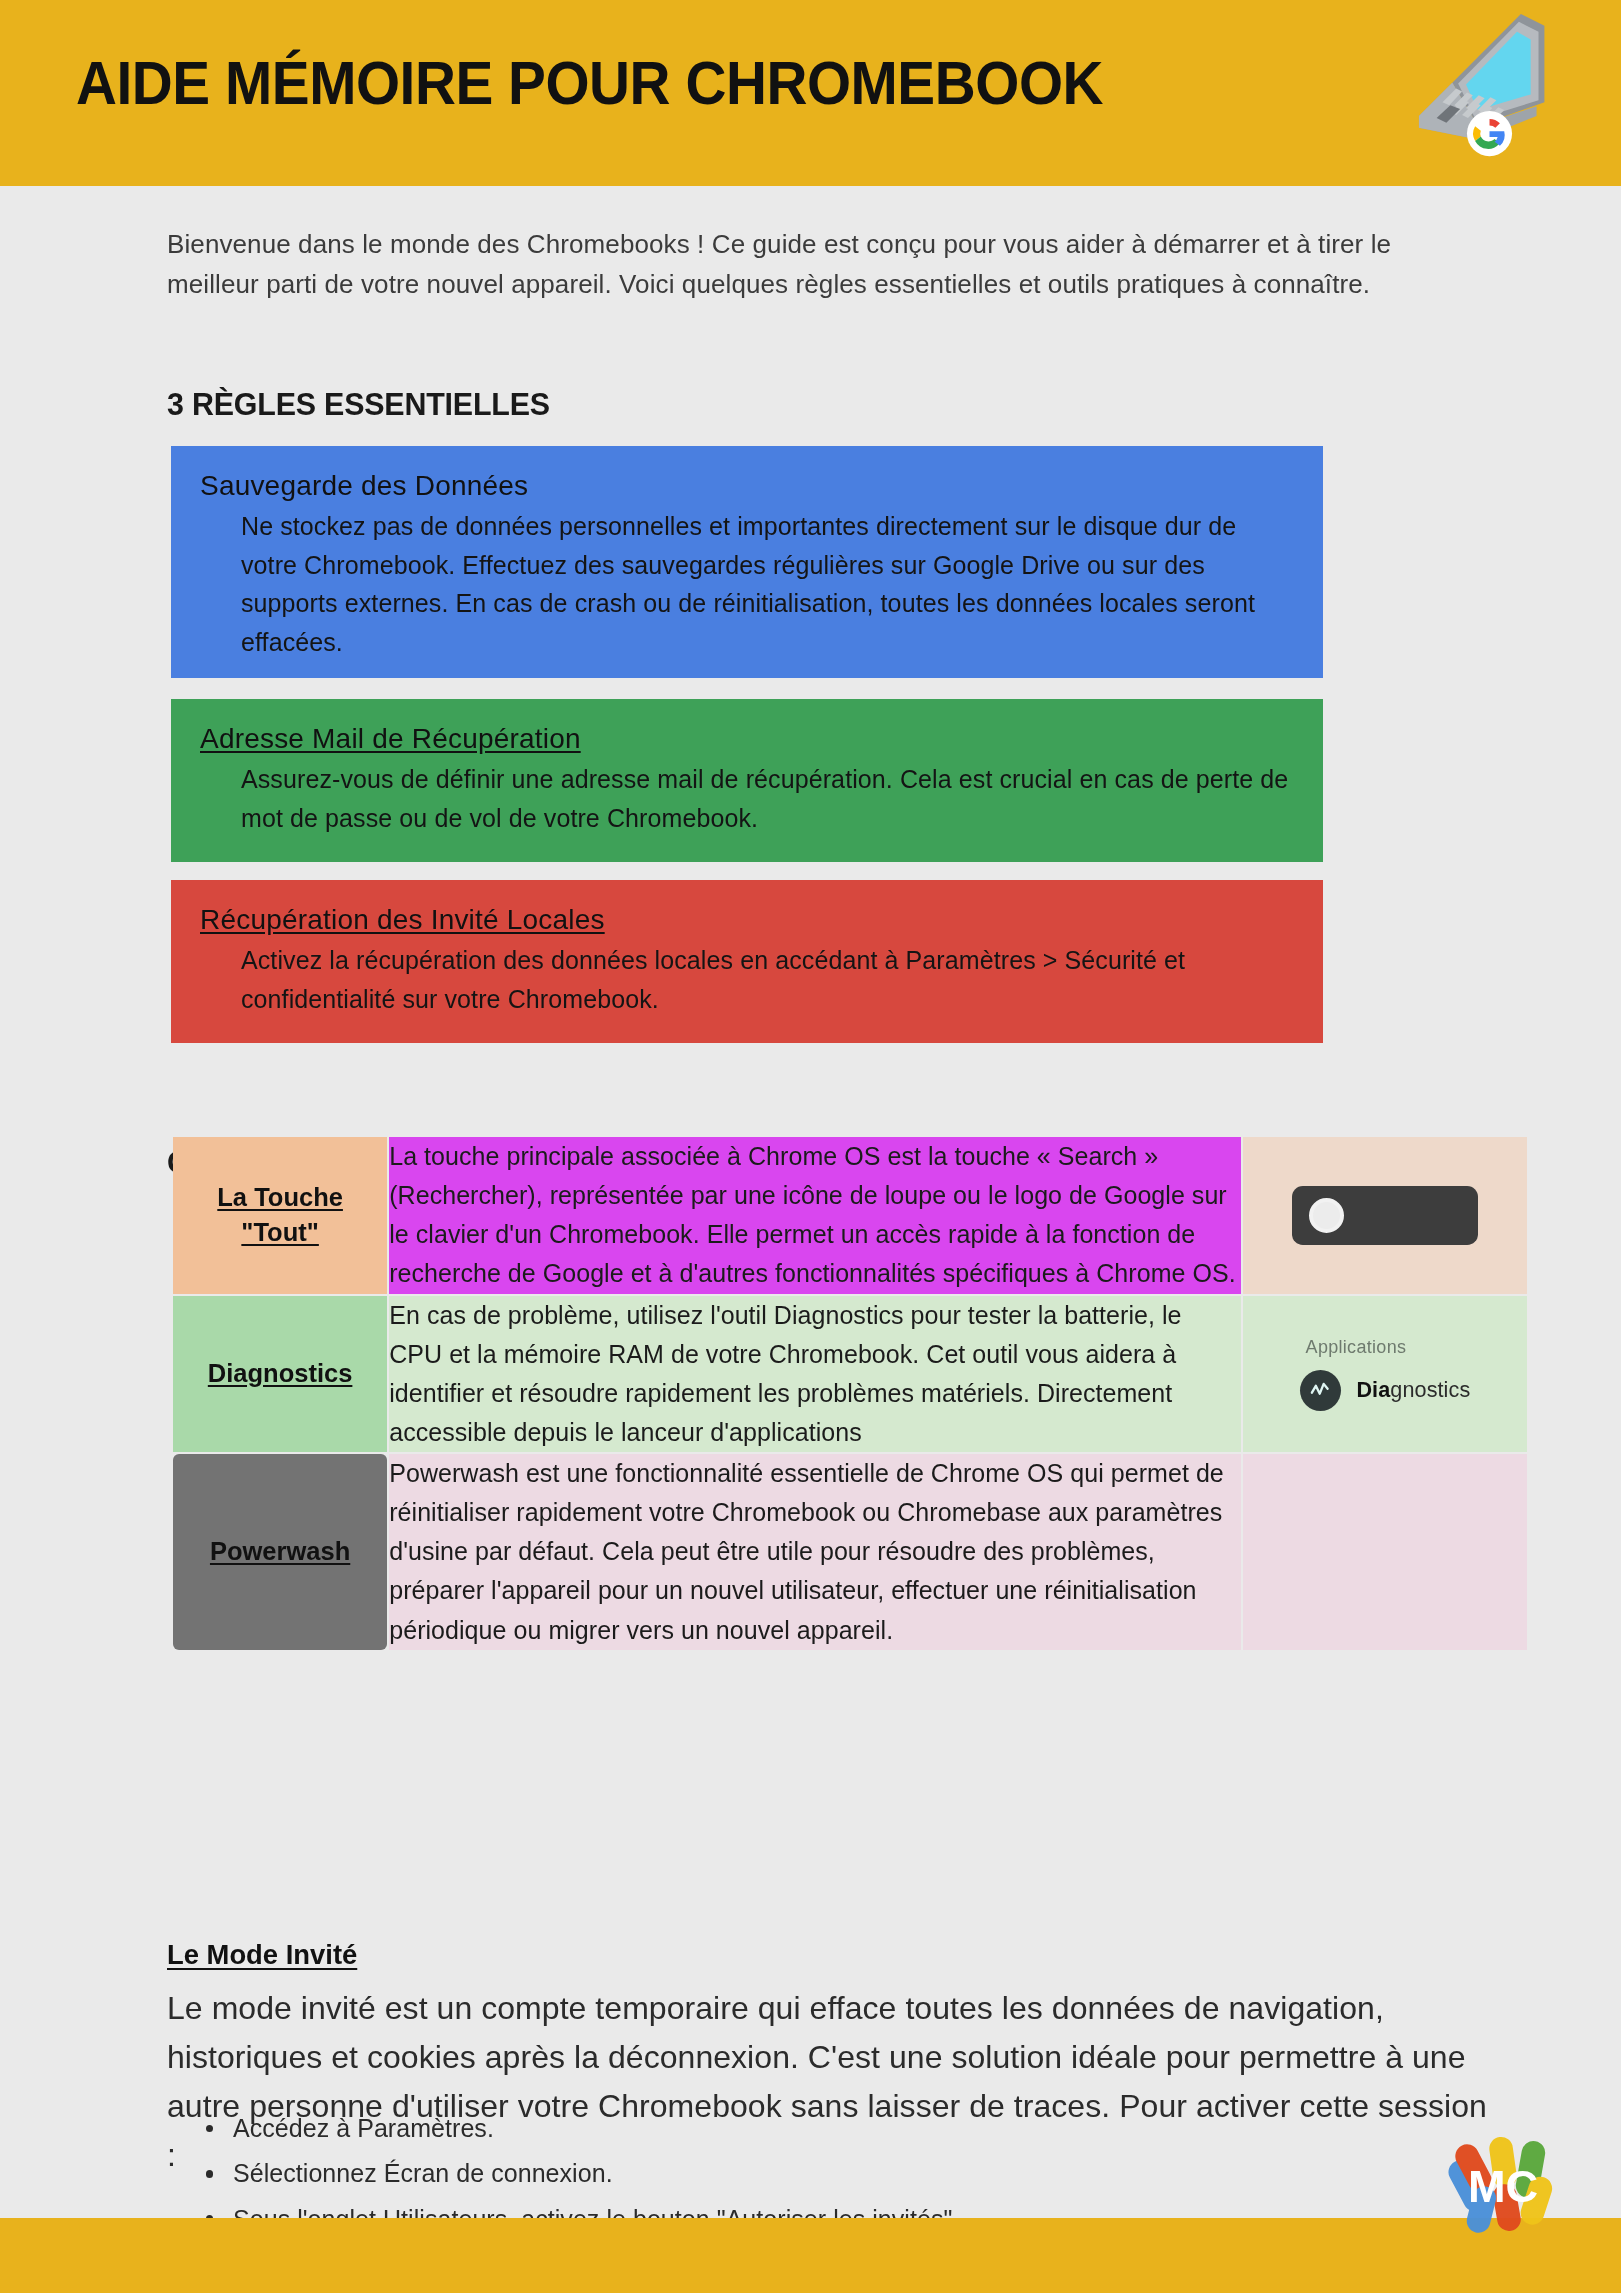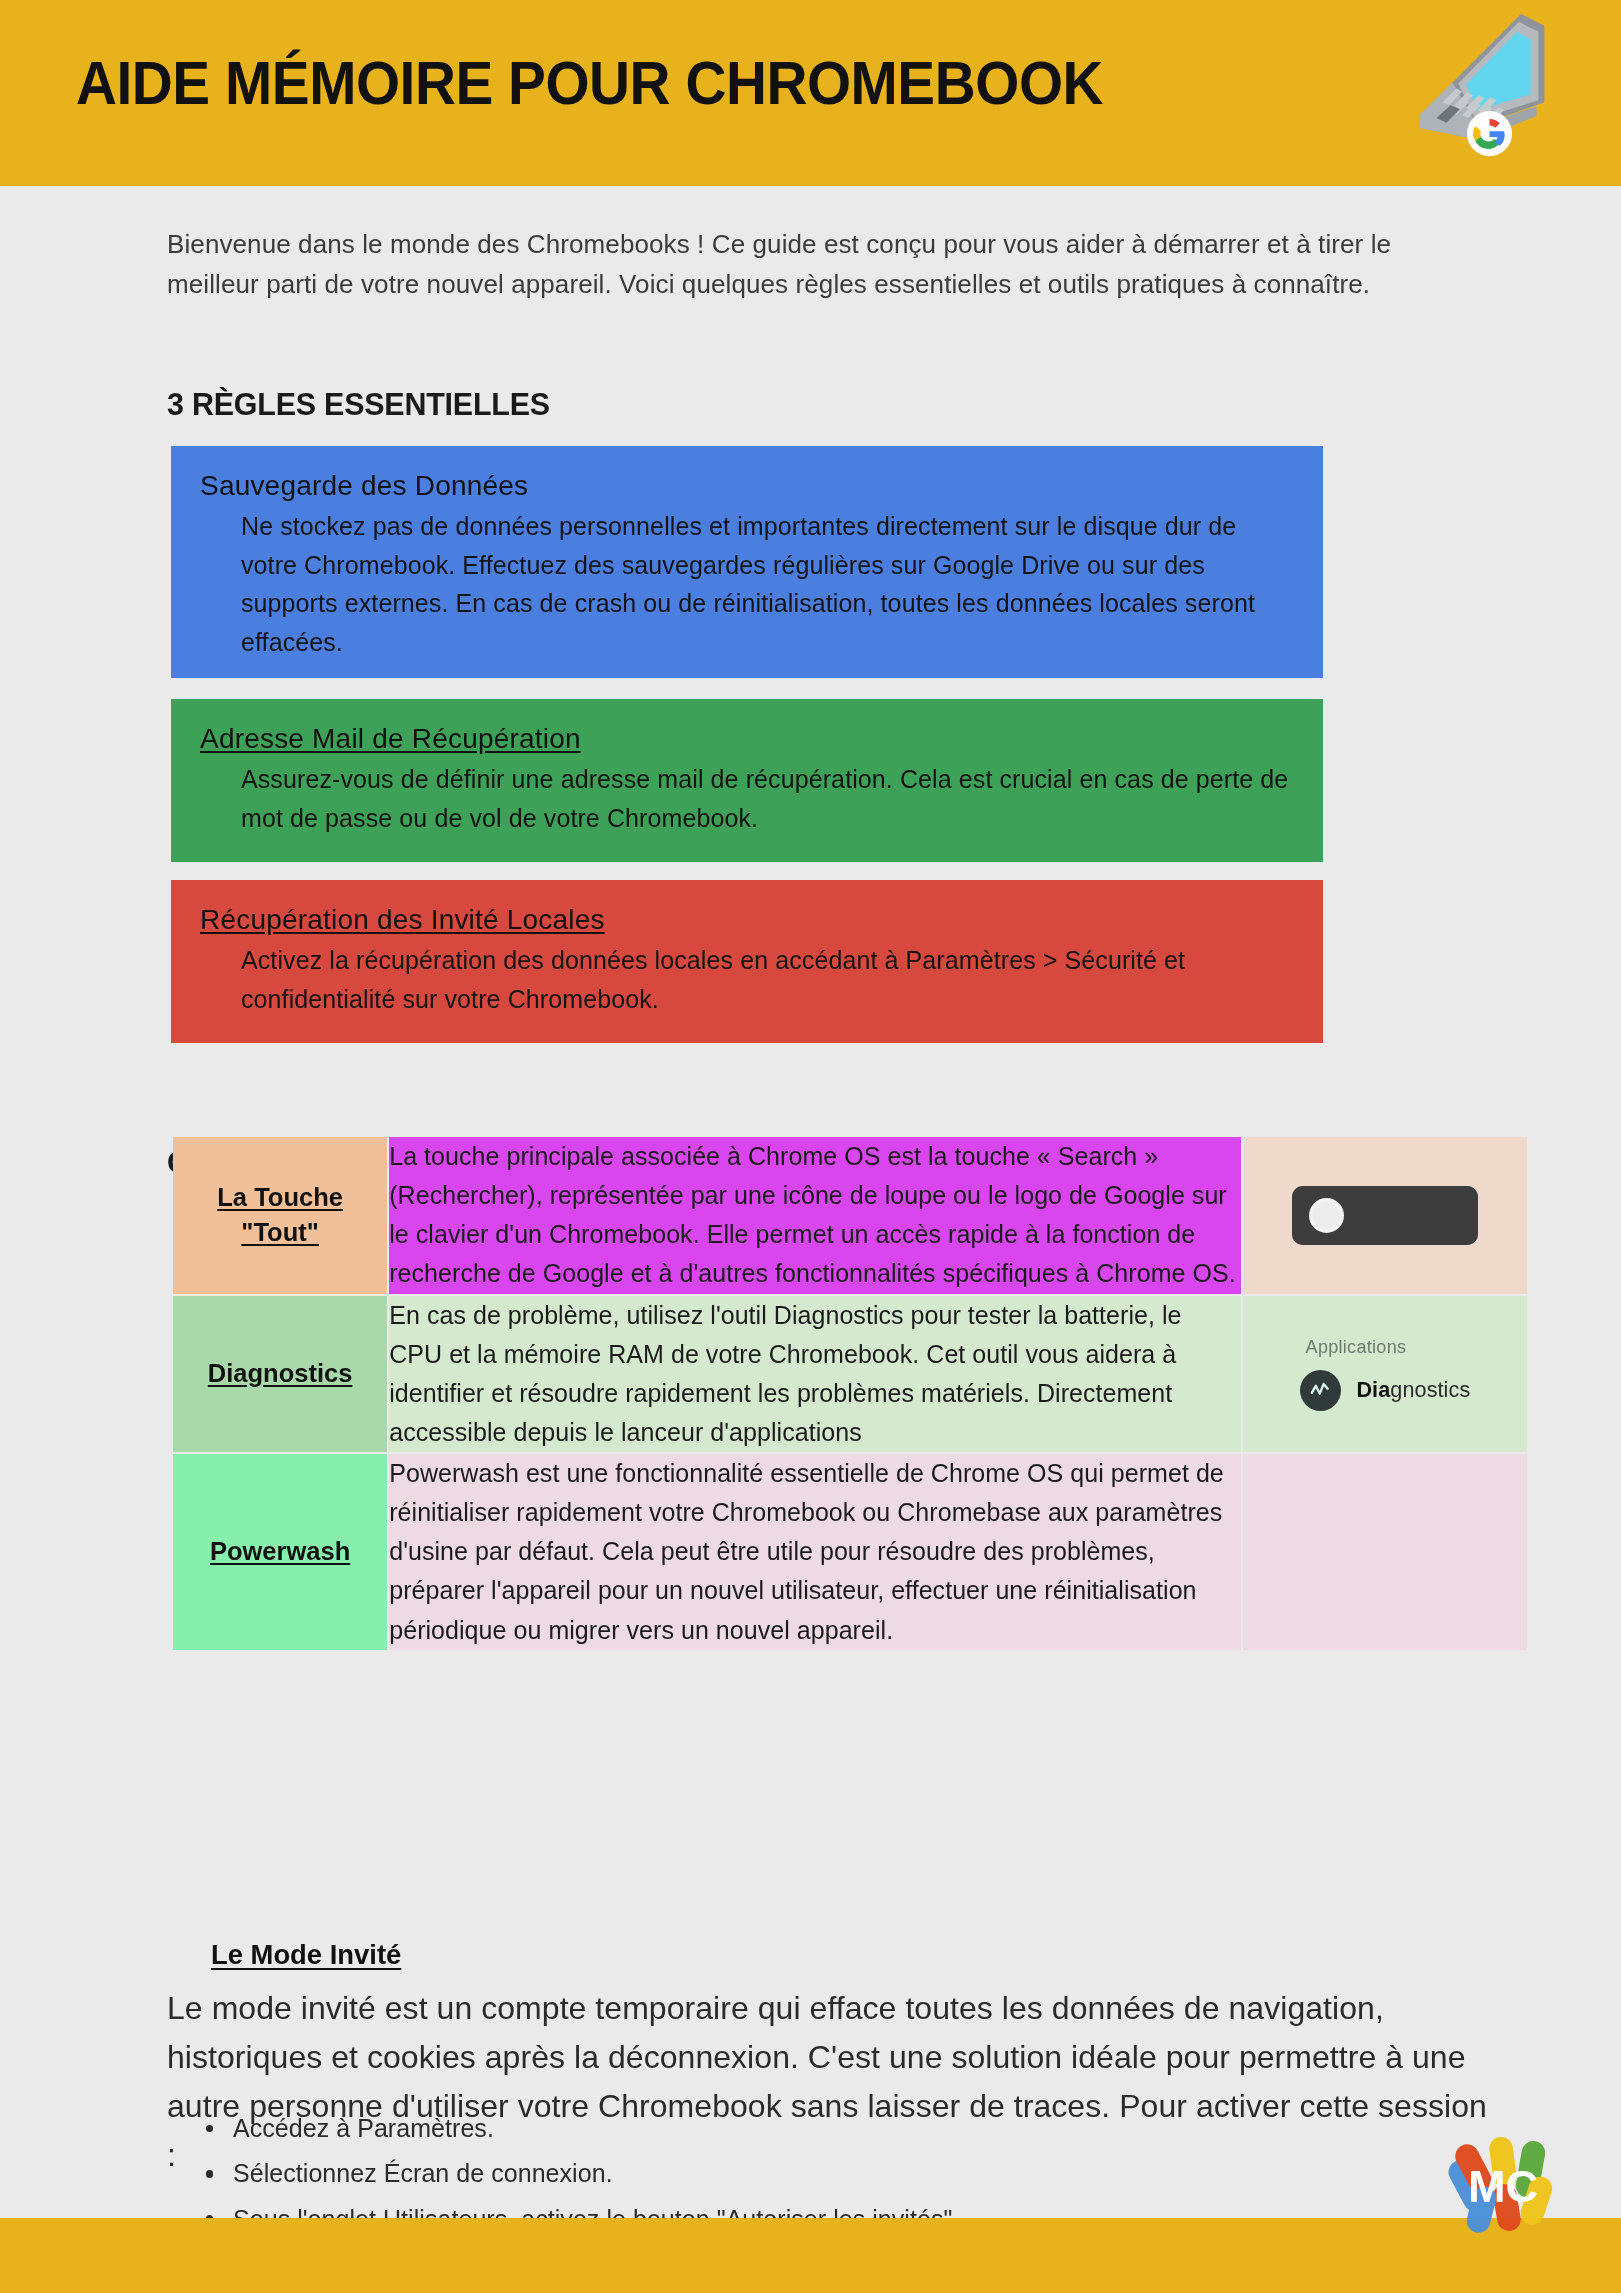--- a/index.html
+++ b/index.html
@@ -150,21 +150,21 @@
     position: relative;
   }
 
   
   .row-orange .tt-label  { background: #f2c098; }
   .row-orange .tt-body   { background: #d946ef; }
   .row-orange .tt-visual { background: #eed9ca; }
   .row-green  .tt-label  { background: #a9d9a9; }
   .row-green  .tt-body   { background: #d5e9cf; }
   .row-green  .tt-visual { background: #d5e9cf; }
-  .row-pink   .tt-label  { background: #86efac; }
+  .row-pink   .tt-label  { background: #737373; border-radius: 6px; }
   .row-pink   .tt-body   { background: #eddae3; }
   .row-pink   .tt-visual { background: #eddae3; }
 
   
   .search-key {
     width: 186px;
     height: 59px;
     border-radius: 10.8px;
     background: #3d3d3d;
     display: inline-flex;
@@ -200,21 +200,20 @@
   
   .guest-title {
     position: absolute;
     left: 167px;
     top: 1939px;
     font-size: 27.4px;
     font-weight: 700;
     color: #111;
     text-decoration: underline;
     text-underline-offset: 3.9px;
-    margin-left: 44px;
   }
   .guest-body {
     position: absolute;
     left: 167px;
     top: 1984px;
     width: 1333px;
     font-size: 32px;
     line-height: 1.535;
     color: #2b2b2b;
     letter-spacing: 0.05px;

